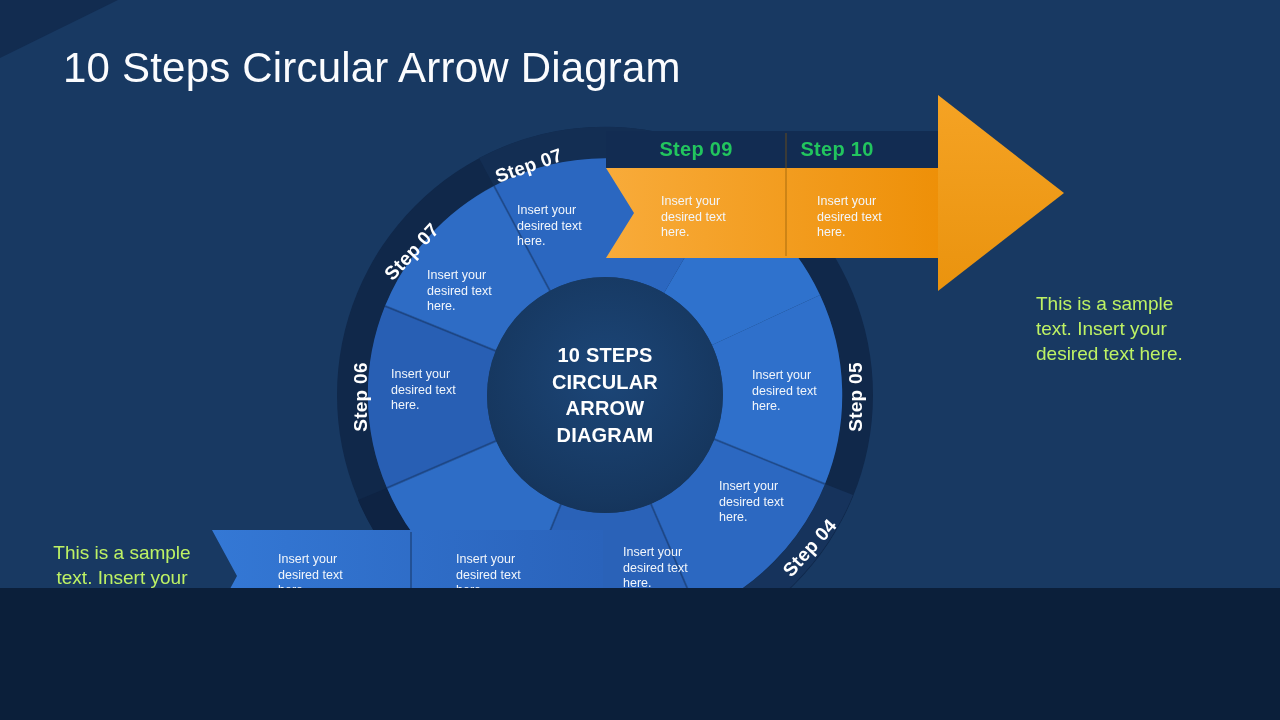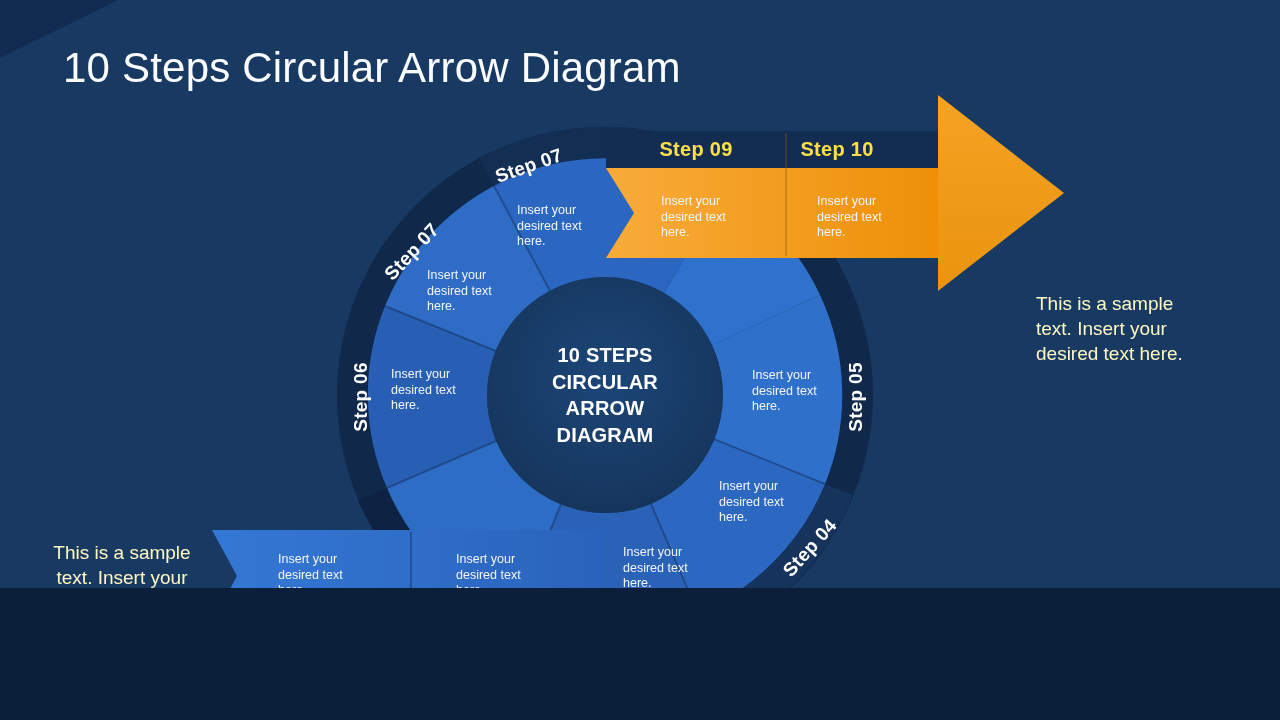--- a/index.html
+++ b/index.html
@@ -12,32 +12,32 @@
   #shapes{position:absolute;left:0;top:0;width:1280px;height:720px;}
   .txt{position:absolute;}
   .title{
     font-size:42px;font-weight:400;color:#fbfcfe;letter-spacing:0.2px;
     white-space:nowrap;
   }
   .ph{ 
     font-size:12.5px;line-height:15.7px;font-weight:400;color:#f2f6fb;
   }
   .hdr{ 
-    font-size:20px;font-weight:700;text-align:center;color:#fde047;
+    font-size:20px;font-weight:700;text-align:center;color:#22c55e;
     letter-spacing:0.3px;
   }
   .rlabel{ 
     font-size:19px;font-weight:700;color:#ffffff;white-space:nowrap;
     letter-spacing:0.3px;
   }
   .center-label{
     width:160px;text-align:center;font-size:20px;font-weight:700;
     line-height:26.5px;color:#ffffff;letter-spacing:0.2px;
   }
-  .note{font-size:19px;line-height:25px;color:#fef9c3;}
+  .note{font-size:19px;line-height:25px;color:#bef264;}
   .note-left{width:176px;text-align:center;}
   .note-right{width:170px;text-align:left;}
 </style>
 </head>
 <body>
 
 <div id="slide">
 
   <svg id="shapes" viewBox="0 0 1280 720">
     <defs>

